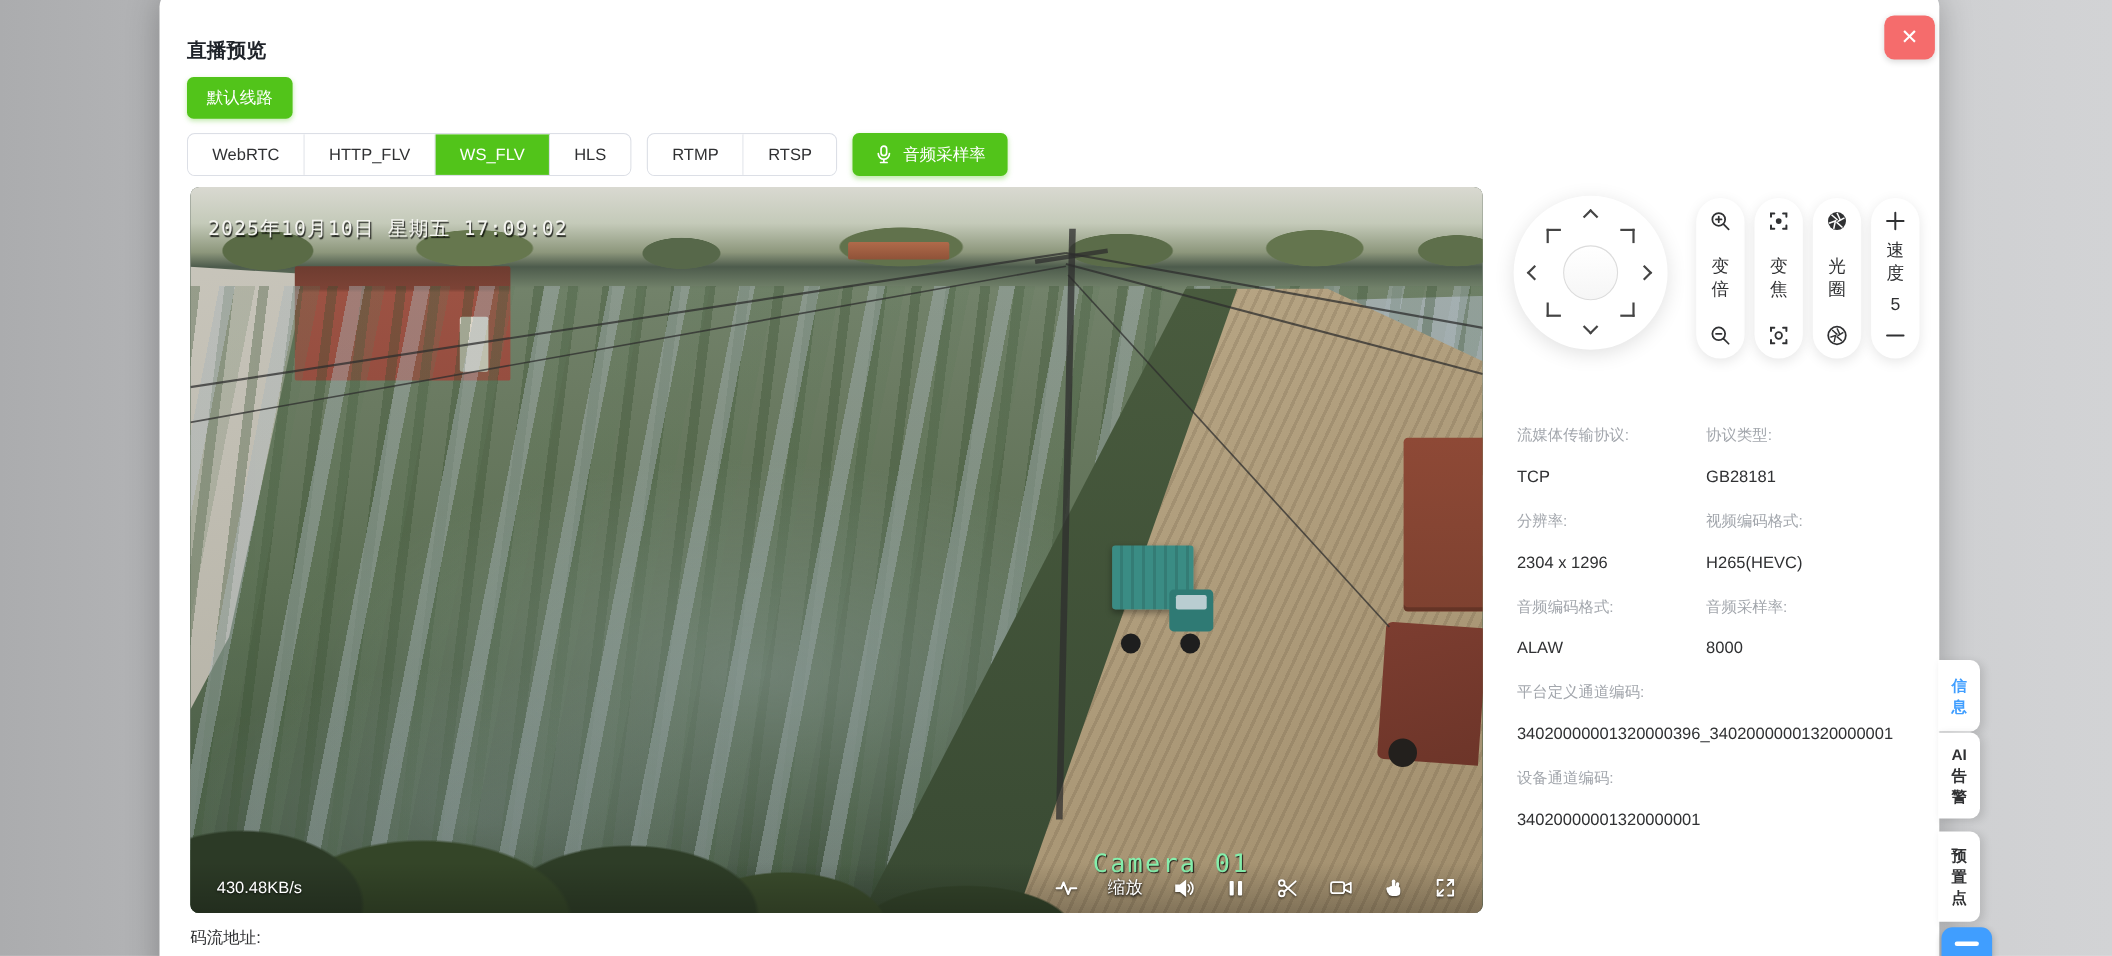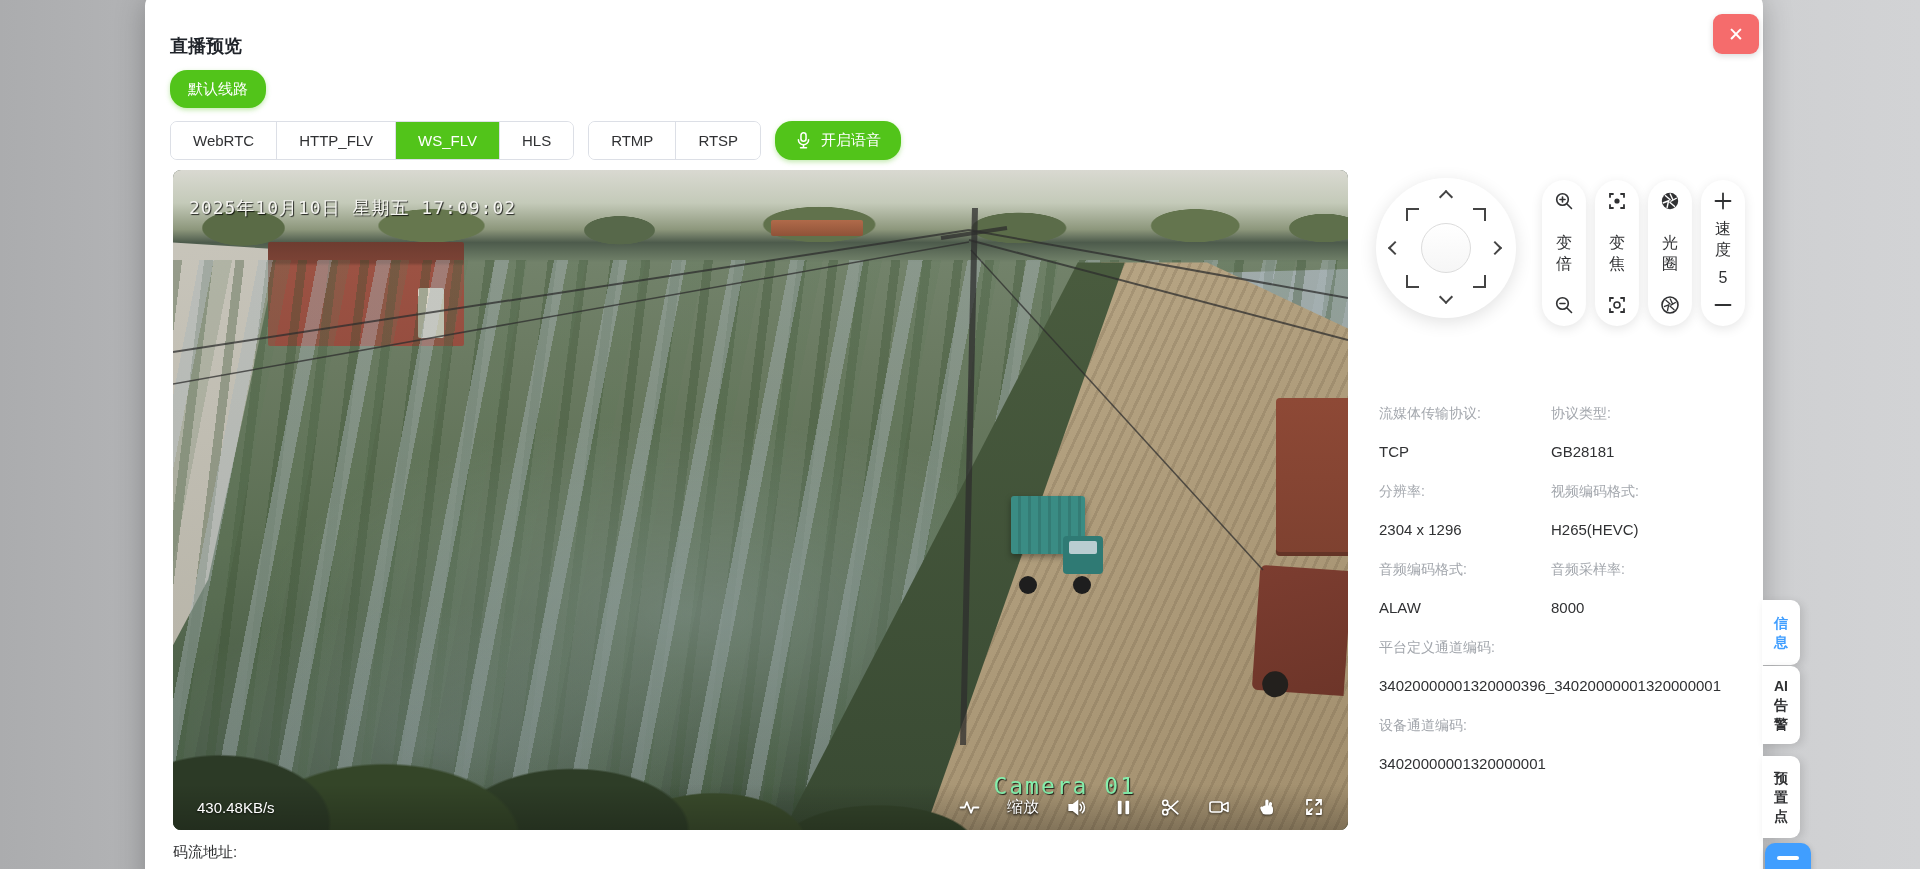--- a/index.html
+++ b/index.html
@@ -10,21 +10,21 @@
            overflow:hidden; }
 
   
   .modal { position:absolute; left:145px; top:-8px; width:1618px; height:900px;
            background:#ffffff; border-radius:14px; box-shadow:0 6px 30px rgba(0,0,0,.25); }
   .modal-title { position:absolute; left:25px; top:42px; font-size:18px; font-weight:bold; color:#1f2329; }
   .close-btn { position:absolute; right:4px; top:22px; width:46px; height:40px; border-radius:9px;
                background:#f56c6c; color:#fff; font-size:19px; display:flex; align-items:center;
                justify-content:center; cursor:pointer; box-shadow:0 2px 6px rgba(0,0,0,.15); }
 
-  .btn-green { background:#52c41a; color:#fff; border:none; border-radius:17px; font-size:15px;
+  .btn-green { background:#52c41a; color:#fff; border:none; border-radius:6px; font-size:15px;
                display:inline-flex; align-items:center; justify-content:center; cursor:pointer;
                box-shadow:0 2px 5px rgba(82,196,26,.35); }
   .btn-default-line { position:absolute; left:25px; top:78px; width:96px; height:38px; }
 
   
   .tab-bar { position:absolute; left:25px; top:129px; height:39px; display:flex; align-items:stretch; gap:14px; }
   .tab-group { display:flex; border:1px solid #dcdfe6; border-radius:7px; overflow:hidden; background:#fff; }
   .tab { display:flex; align-items:center; justify-content:center; padding:0 22px; font-size:15px;
          color:#303133; cursor:pointer; border-right:1px solid #dcdfe6; background:#fff; }
   .tab:last-child { border-right:none; }
@@ -133,21 +133,21 @@
   
   .ptz-col { position:absolute; top:188px; width:44px; height:146px; border-radius:22px; background:#fff;
      box-shadow:0 3px 12px rgba(0,0,0,.10); display:flex; flex-direction:column; align-items:center;
      justify-content:space-between; padding:11px 0; }
   .ptz-col .icon-btn { cursor:pointer; display:flex; }
   .col-label { width:20px; text-align:center; font-size:16px; line-height:21px; color:#303133;
      word-break:break-all; }
   .col-zoom  { left:1397px; } .col-focus { left:1450px; } .col-iris { left:1503px; } .col-speed { left:1556px; }
 
   
-  .info { position:absolute; left:1234px; top:411px; width:366px; display:grid;
+  .info { position:absolute; left:1234px; top:393px; width:366px; display:grid;
           grid-template-columns:172px 1fr; row-gap:19px; }
   .info .lab { font-size:14px; color:#a3a7ad; line-height:20px; }
   .info .val { font-size:15px; color:#303133; line-height:20px; }
   .info .span2 { grid-column:1 / 3; }
   .info .wrapcode { word-break:break-all; width:352px; }
 
   
   .side-tab { position:absolute; left:1762px; width:38px; background:#fff; border-radius:0 9px 9px 0;
      box-shadow:3px 2px 8px rgba(0,0,0,.12); display:flex; align-items:center; justify-content:center;
      cursor:pointer; }
@@ -188,21 +188,21 @@
       </div>
       <button class="btn-green btn-voice">
         <span>
           <svg width="17" height="19" viewBox="0 0 20 22" fill="none" stroke="#fff" stroke-width="1.8" stroke-linecap="round">
             <rect x="7" y="2" width="6" height="10" rx="3"></rect>
             <path d="M4 10 a6 6 0 0 0 12 0"></path>
             <line x1="10" y1="16" x2="10" y2="19"></line>
             <line x1="6.5" y1="19.5" x2="13.5" y2="19.5"></line>
           </svg>
         </span>
-        <span>开启语音</span>
+        <span>音频采样率</span>
       </button>
     </div>
 
     <div class="player">
       <div class="v-layer v-base"></div>
       <div class="v-treeline"></div>
       <div class="v-road"></div>
       <div class="v-house"></div>
       <div class="v-roofs"></div>
       <div class="v-pond"></div>

